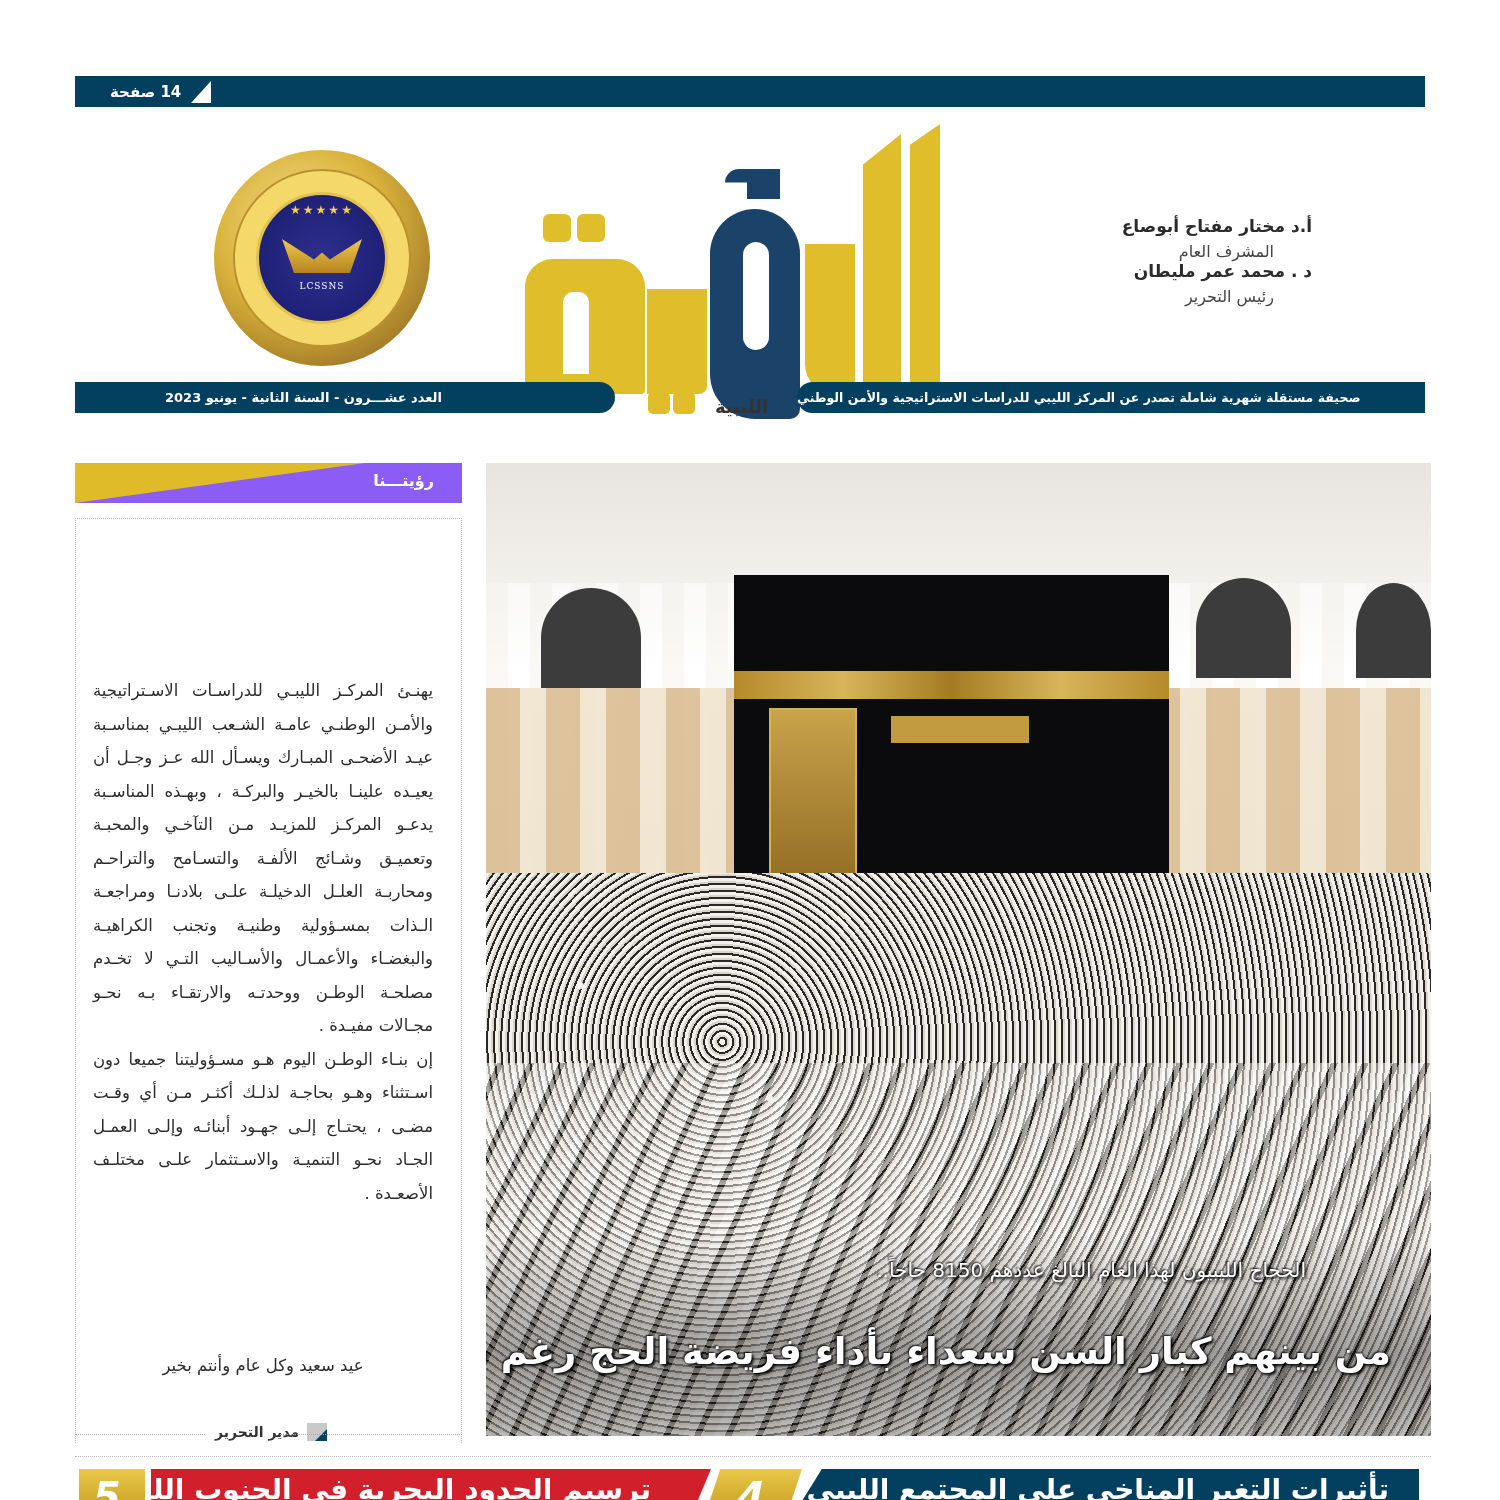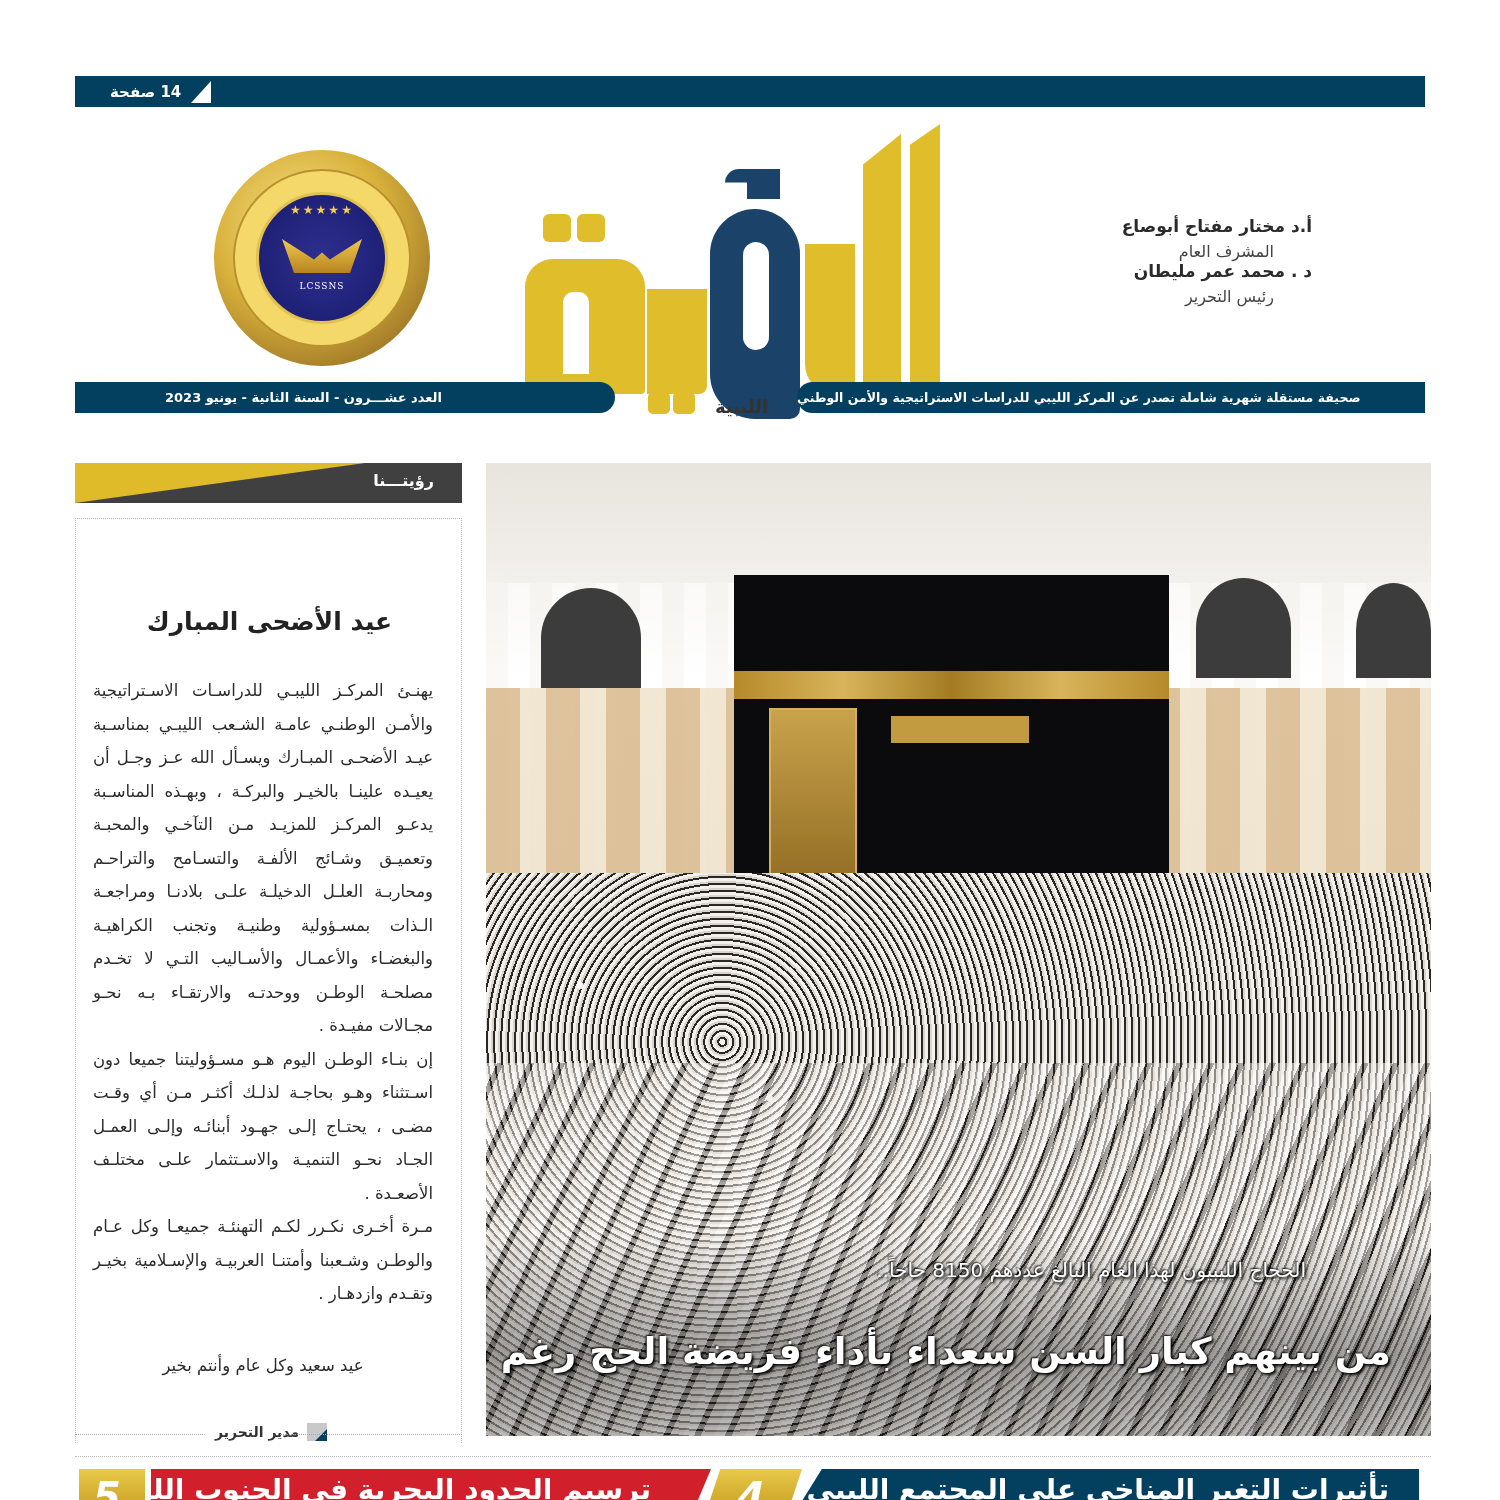--- a/index.html
+++ b/index.html
@@ -34,21 +34,21 @@
     .editors { right: 188px; top: 216px; direction: rtl; color: #333; }
     .editors .name { font-size: 17px; font-weight: bold; color: #2b2b2b; }
     .editors .role { font-size: 16px; color: #444; margin-top: 6px; padding-right: 38px; }
     .editors .block2 { }
 
     
     .issue-bar { left: 75px; top: 382px; width: 540px; height: 31px; background: #033f5e; border-radius: 0 16px 16px 0; color: #fff; font-weight: bold; font-size: 13px; display: flex; align-items: center; padding-left: 90px; direction: rtl; justify-content: flex-end; padding-right: 135px; }
     .tagline-bar { left: 797px; top: 382px; width: 628px; height: 31px; background: #033f5e; border-radius: 16px 0 0 16px; color: #fff; font-weight: bold; font-size: 12.5px; display: flex; align-items: center; justify-content: flex-end; padding-right: 28px; direction: rtl; }
 
     
-    .col-header { left: 75px; top: 463px; width: 387px; height: 40px; background: #404040; overflow: hidden; }
+    .col-header { left: 75px; top: 463px; width: 387px; height: 40px; background: #8b5cf6; overflow: hidden; }
     .col-header .gold { position: absolute; left: 0; top: 0; width: 100%; height: 100%; background: #dfbb2a; clip-path: polygon(0 0, 75% 0, 0 100%); }
     .col-header .label { position: absolute; right: 28px; top: 8px; color: #fff; font-weight: bold; font-size: 16px; direction: rtl; }
 
     
     .col-box { left: 75px; top: 518px; width: 387px; height: 925px; border: 1px dotted #b8b8b8; border-bottom: none; }
     .col-title { position: absolute; left: 0; width: 387px; text-align: center; direction: rtl; font-weight: bold; font-size: 25px; color: #222; }
     .col-body { position: absolute; left: 93px; top: 674px; width: 340px; direction: rtl; text-align: justify; text-align-last: justify; font-size: 16.5px; line-height: 33.5px; color: #2b2b2b; }
     .col-body p { margin: 0; }
     .col-body .lastline { text-align-last: right; }
     .col-sign { left: 138px; top: 1356px; width: 250px; text-align: center; direction: rtl; font-size: 16.5px; color: #2b2b2b; }
@@ -148,27 +148,25 @@
 <div class="abs tagline-bar">
   <span>صحيفة مستقلة شهرية شاملة تصدر عن المركز الليبي للدراسات الاستراتيجية والأمن الوطني</span>
 </div>
 
 <div class="abs col-header">
   <div class="gold"></div>
   <span class="label">رؤيتـــنا</span>
 </div>
 
 <div class="abs col-box">
-  <div class="col-title" style="top:88px;">عيد الأضحى المبارك</div>
 </div>
 
 <div class="abs col-body" style="position:absolute;">
   <p class="lastline">يهنـئ المركـز الليبـي للدراسـات الاسـتراتيجية والأمـن الوطنـي عامـة الشـعب الليبـي بمناسـبة عيـد الأضحـى المبـارك ويسـأل الله عـز وجـل أن يعيـده علينـا بالخيـر والبركـة ، وبهـذه المناسـبة يدعـو المركـز للمزيـد مـن التآخـي والمحبـة وتعميـق وشـائج الألفـة والتسـامح والتراحـم ومحاربـة العلـل الدخيلـة علـى بلادنـا ومراجعـة الـذات بمسـؤولية وطنيـة وتجنب الكراهيـة والبغضـاء والأعمـال والأسـاليب التـي لا تخـدم مصلحـة الوطـن ووحدتـه والارتقـاء بـه نحـو مجـالات مفيـدة .</p>
   <p class="lastline">إن بنـاء الوطـن اليوم هـو مسـؤوليتنا جميعا دون اسـتثناء وهـو بحاجـة لذلـك أكثـر مـن أي وقـت مضـى ، يحتـاج إلـى جهـود أبنائـه وإلـى العمـل الجـاد نحـو التنميـة والاسـتثمار علـى مختلـف الأصعـدة .</p>
-  <p class="lastline">مـرة أخـرى نكـرر لكـم التهنئـة جميعـا وكل عـام والوطـن وشـعبنا وأمتنـا العربيـة والإسـلامية بخيـر وتقـدم وازدهـار .</p>
 </div>
 
 <div class="abs col-sign">عيد سعيد وكل عام وأنتم بخير</div>
 
 <div class="abs sig-row">
   <div class="line" style="left:0; width:130px;"></div>
   <div class="sig-label">
     <span class="sig-mark"></span>
     <span>مدير التحرير</span>
   </div>

